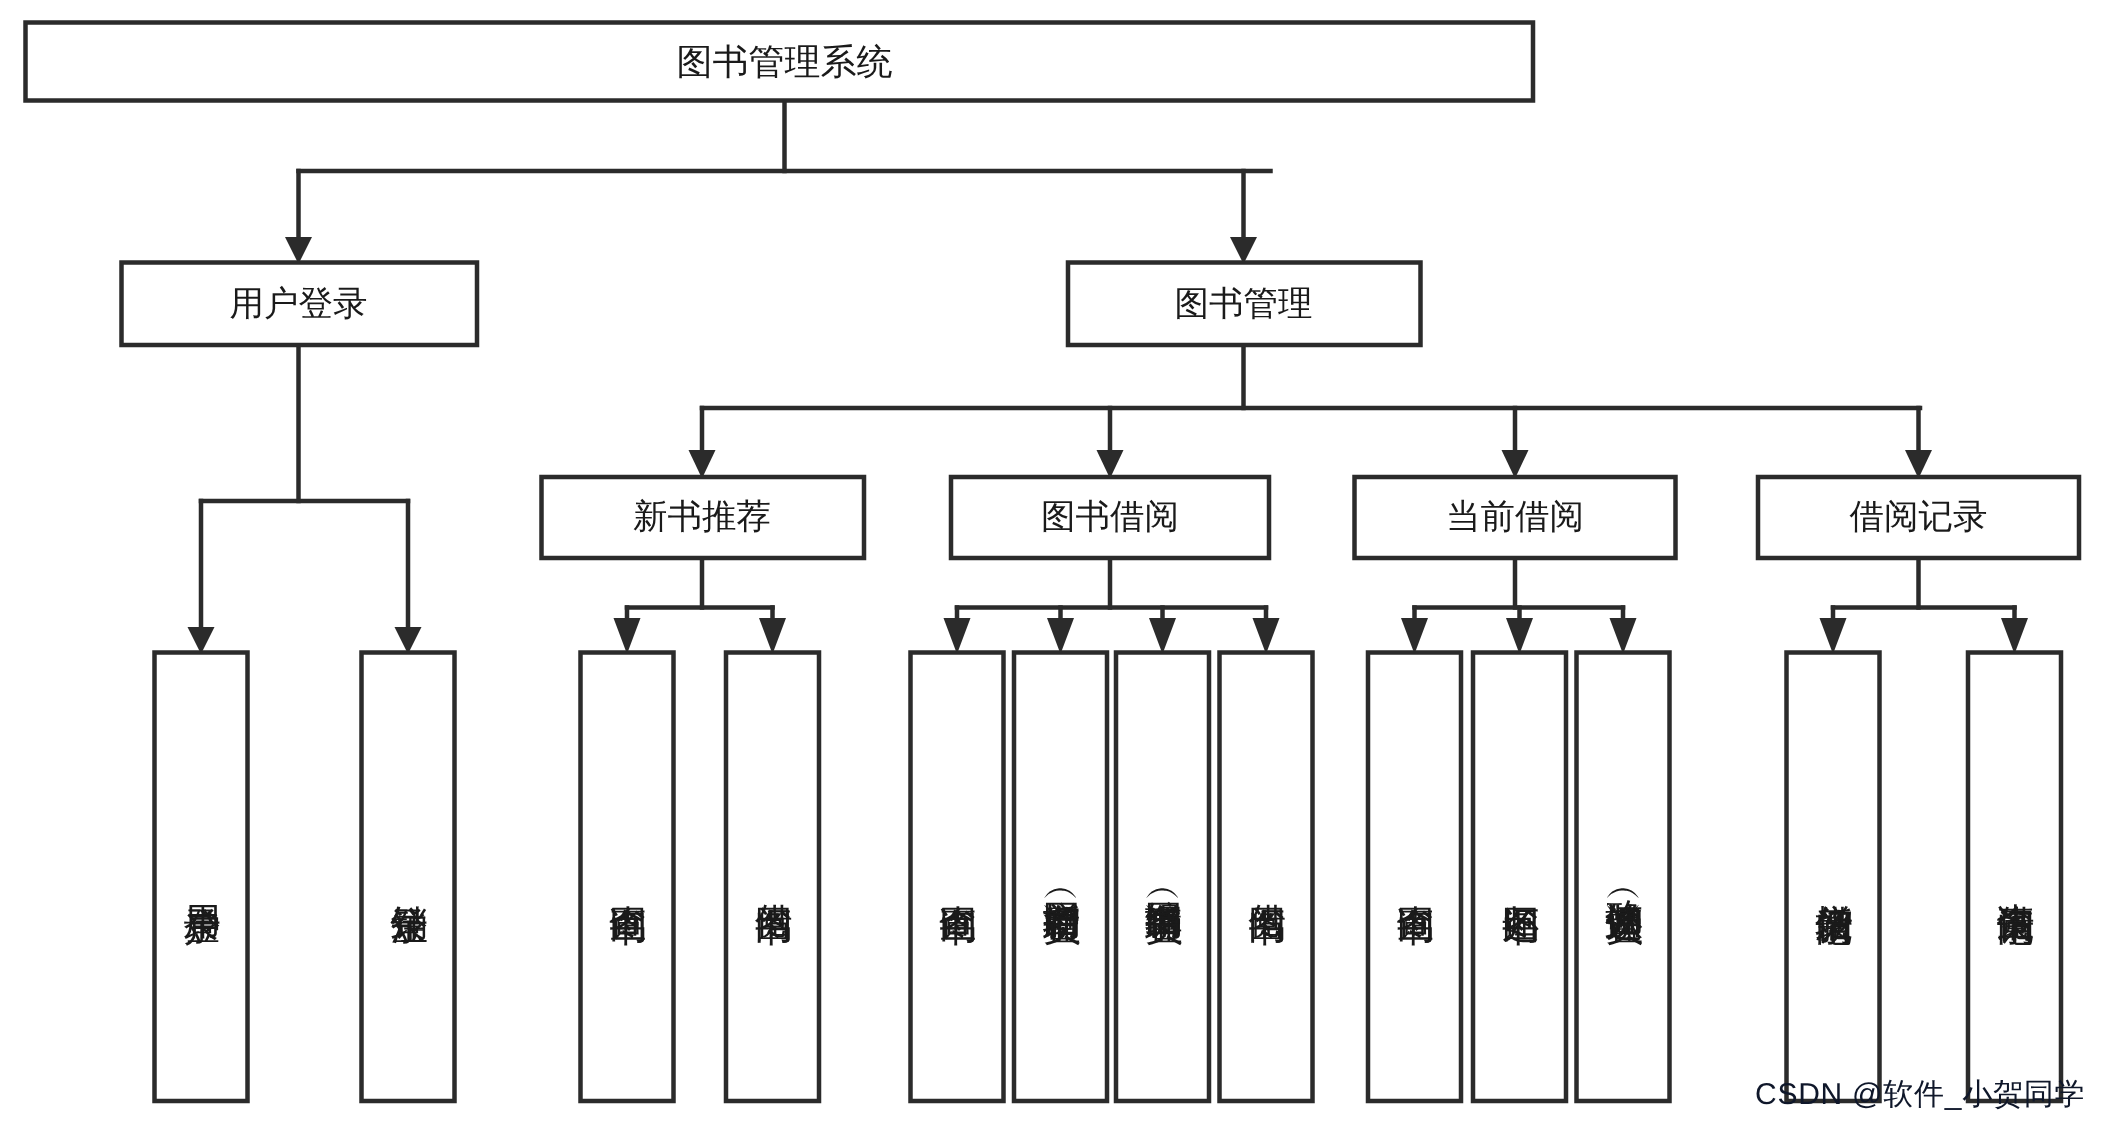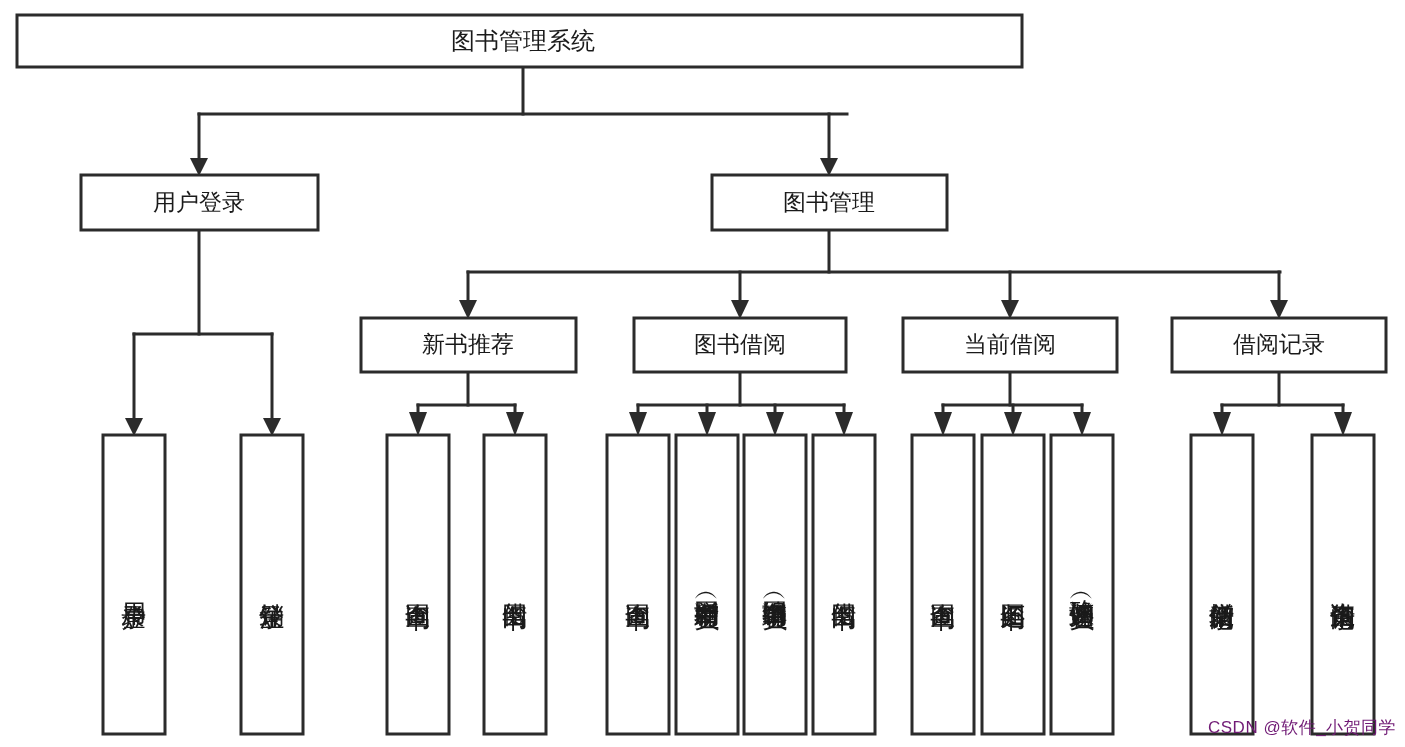--- a/index.html
+++ b/index.html
@@ -66,25 +66,25 @@
     text-orientation: upright;
     display: flex;
     align-items: center;
     justify-content: center;
     letter-spacing: 1px;
     white-space: nowrap;
     pointer-events: none;
   }
   .watermark {
     position: absolute;
-    left: 1208px;
+    left: 1170px;
     top: 716px;
     font-family: "Liberation Sans", "DejaVu Sans", sans-serif;
-    font-size: 17px;
-    color: #701a75;
+    font-size: 20px;
+    color: #0f172a;
     white-space: nowrap;
     letter-spacing: 0.5px;
   }
 </style>
 </head>
 <body>
 
 <div id="diagram-root">
 
   <svg class="diagram" viewBox="0 0 1405 747">

